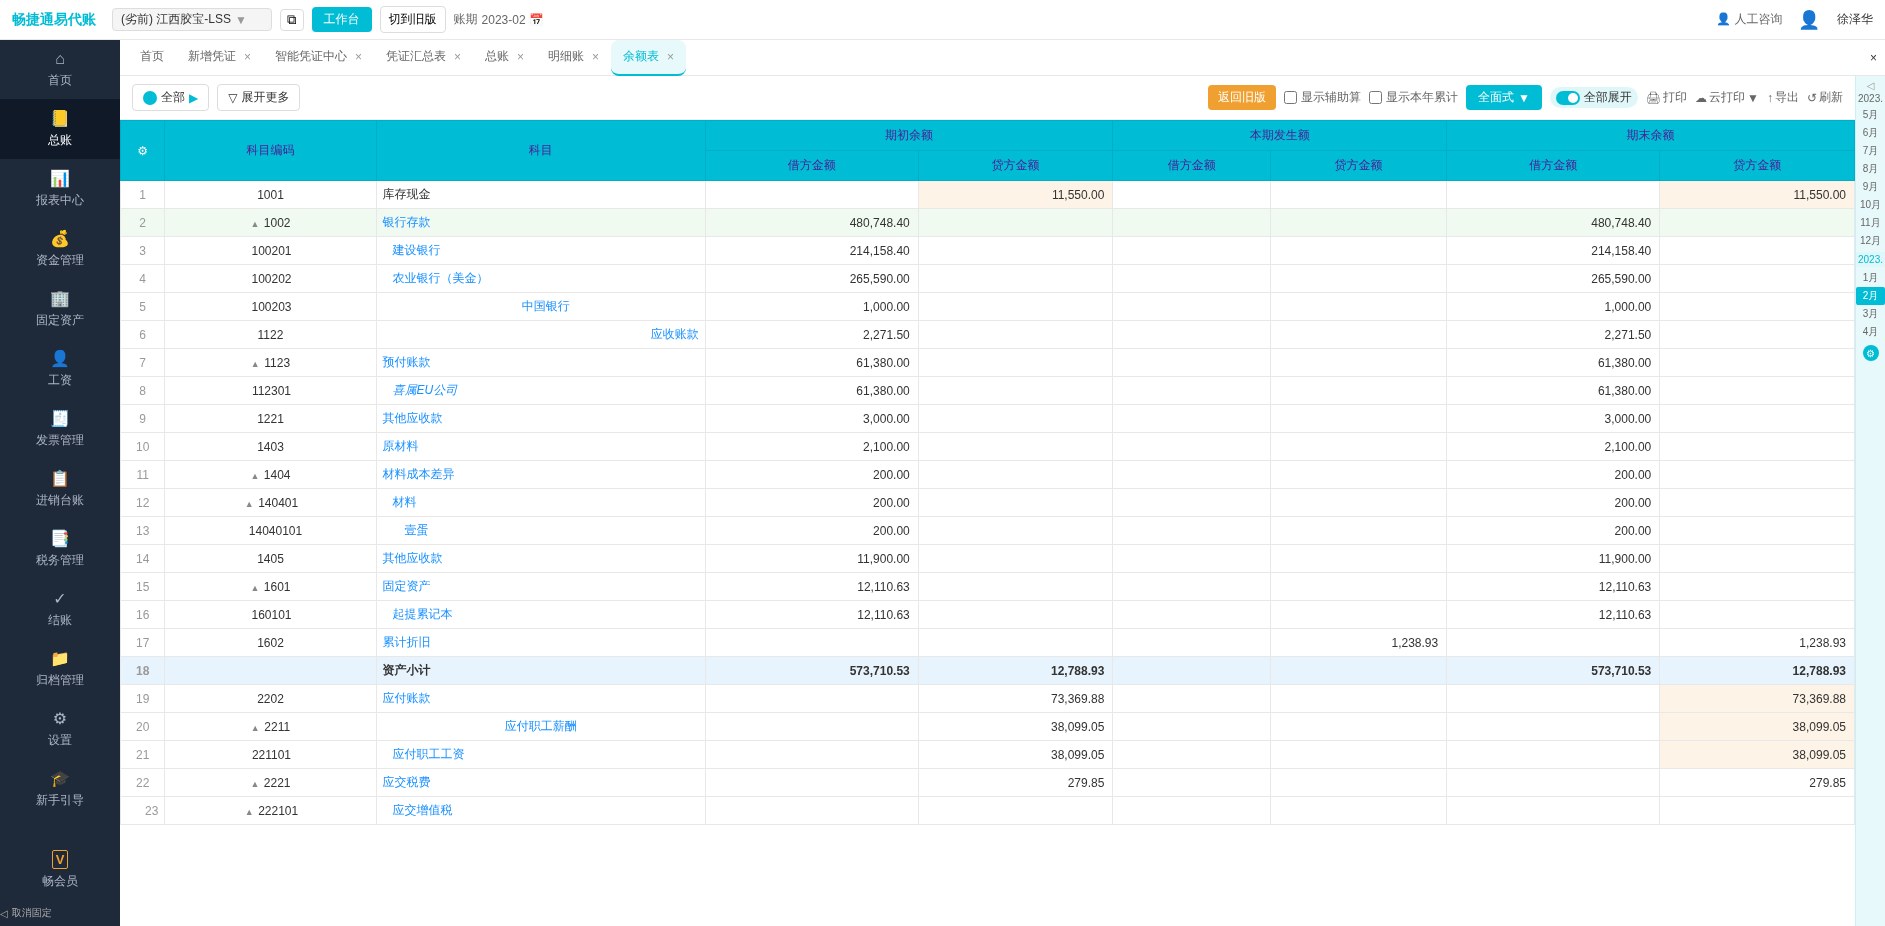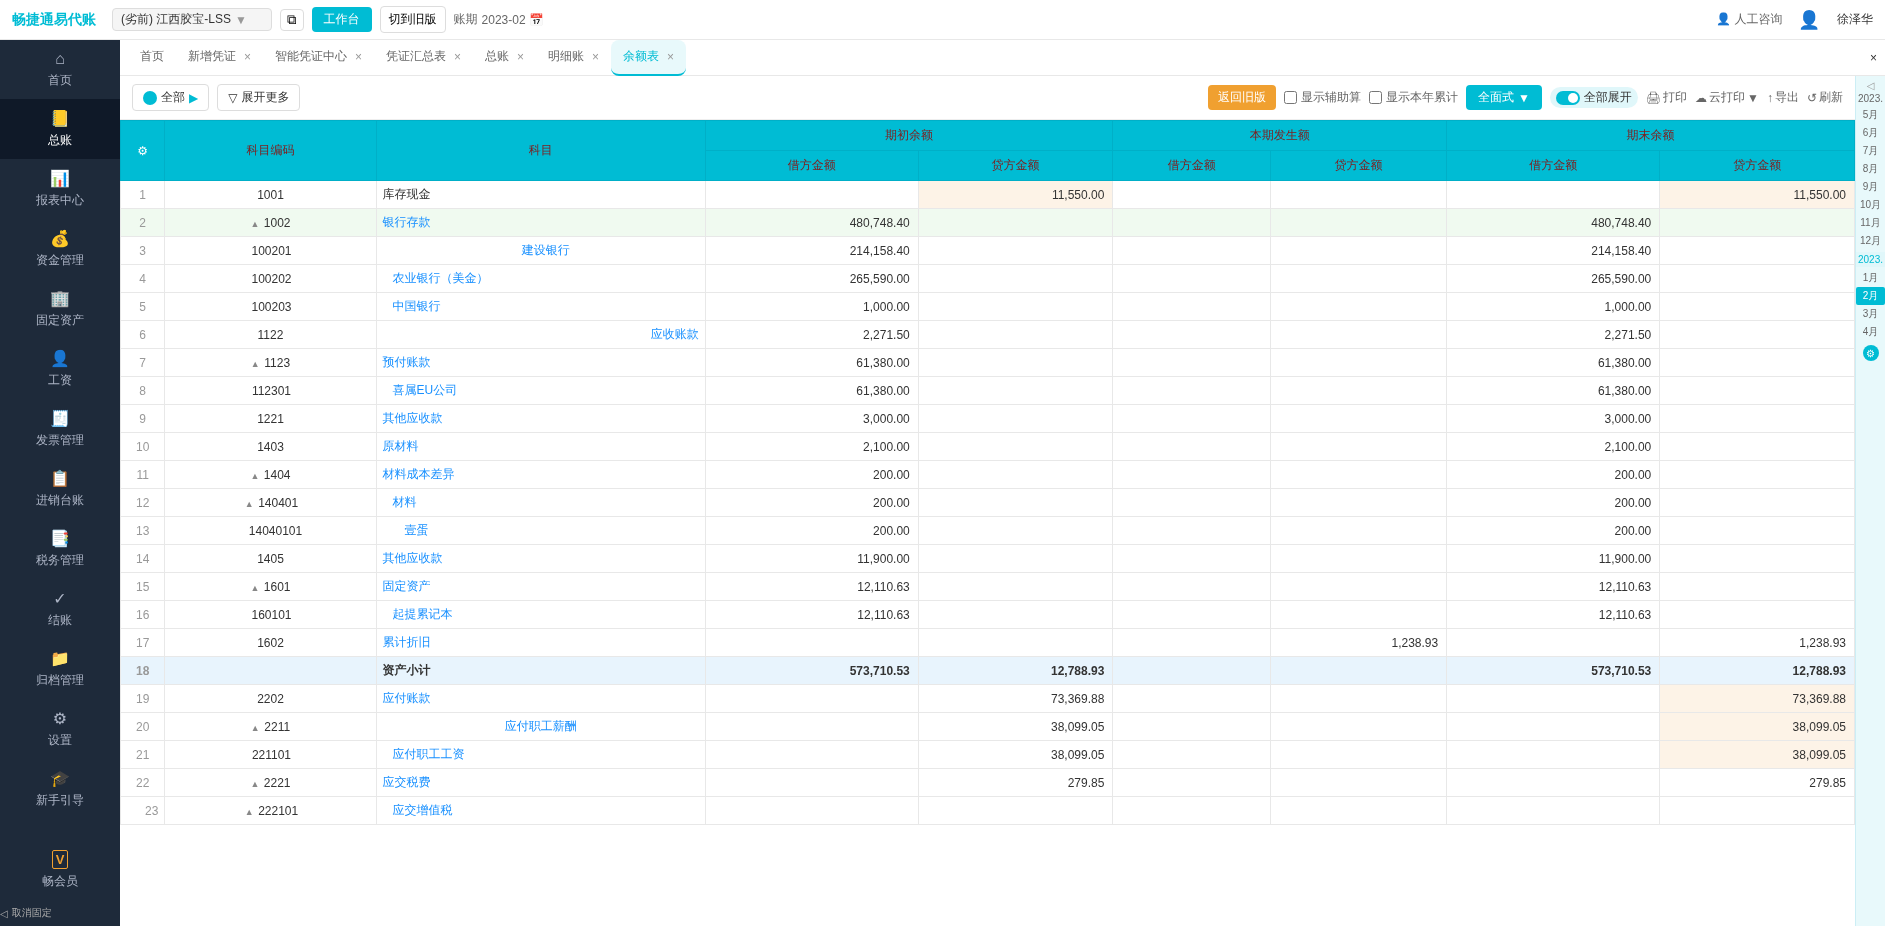--- a/index.html
+++ b/index.html
@@ -45,21 +45,21 @@
     .expand-btn { display: flex; align-items: center; gap: 4px; background: #fff; border: 1px solid #ddd; border-radius: 4px; padding: 4px 10px; cursor: pointer; font-size: 12px; }
     .toolbar-right { margin-left: auto; display: flex; align-items: center; gap: 8px; }
     .return-old-btn { background: #f0a030; color: #fff; border: none; border-radius: 4px; padding: 4px 10px; cursor: pointer; font-size: 12px; }
     .checkbox-label { display: flex; align-items: center; gap: 4px; font-size: 12px; color: #666; cursor: pointer; }
     .full-style-btn { background: #00bcd4; color: #fff; border: none; border-radius: 4px; padding: 4px 12px; cursor: pointer; font-size: 12px; display: flex; align-items: center; gap: 4px; }
     .action-btn { background: none; border: none; color: #666; font-size: 12px; cursor: pointer; display: flex; align-items: center; gap: 2px; }
 
     
     .table-container { flex: 1; overflow-y: auto; overflow-x: hidden; }
     table { width: 100%; border-collapse: collapse; font-size: 12px; }
-    thead tr th { background: #00bcd4; color: #7f1d1d; text-align: center; padding: 6px 4px; border: 1px solid #00afc7; font-weight: normal; white-space: nowrap; }
+    thead tr th { background: #00bcd4; color: #4c1d95; text-align: center; padding: 6px 4px; border: 1px solid #00afc7; font-weight: normal; white-space: nowrap; }
     tbody tr td { padding: 5px 6px; border: 1px solid #e8e8e8; text-align: right; white-space: nowrap; }
     tbody tr td:first-child { text-align: center; }
     tbody tr td:nth-child(2) { text-align: center; }
     tbody tr td:nth-child(3) { text-align: left; }
     tbody tr.subtotal-row { background: #e8f4fd; font-weight: bold; }
     tbody tr.green-row { background: #f0faf0; }
     .account-link { color: #1890ff; cursor: pointer; text-decoration: none; }
     .tree-icon { color: #888; font-size: 10px; margin-right: 2px; }
 
     
@@ -295,21 +295,21 @@
                   <td style="text-align: right; padding: 5px 8px;">480,748.40</td>
                   <td style="text-align: right; padding: 5px 8px;"></td>
                   <td style="text-align: right; padding: 5px 8px;"></td>
                   <td style="text-align: right; padding: 5px 8px;"></td>
                   <td style="text-align: right; padding: 5px 8px;">480,748.40</td>
                   <td style="text-align: right; padding: 5px 8px;"></td>
                 </tr>
                 <tr>
                   <td style="text-align: center; color: rgb(153, 153, 153);">3</td>
                   <td style="text-align: center; padding-left: 8px;">100201</td>
-                  <td style="text-align: center; padding-left: 16px;"><a class="account-link" href="#">建设银行</a></td>
+                  <td style="text-align: left; padding-left: 16px;"><a class="account-link" href="#">建设银行</a></td>
                   <td style="text-align: right; padding: 5px 8px;">214,158.40</td>
                   <td style="text-align: right; padding: 5px 8px;"></td>
                   <td style="text-align: right; padding: 5px 8px;"></td>
                   <td style="text-align: right; padding: 5px 8px;"></td>
                   <td style="text-align: right; padding: 5px 8px;">214,158.40</td>
                   <td style="text-align: right; padding: 5px 8px;"></td>
                 </tr>
                 <tr>
                   <td style="text-align: center; color: rgb(153, 153, 153);">4</td>
                   <td style="text-align: center; padding-left: 8px;">100202</td>
@@ -317,21 +317,21 @@
                   <td style="text-align: right; padding: 5px 8px;">265,590.00</td>
                   <td style="text-align: right; padding: 5px 8px;"></td>
                   <td style="text-align: right; padding: 5px 8px;"></td>
                   <td style="text-align: right; padding: 5px 8px;"></td>
                   <td style="text-align: right; padding: 5px 8px;">265,590.00</td>
                   <td style="text-align: right; padding: 5px 8px;"></td>
                 </tr>
                 <tr>
                   <td style="text-align: center; color: rgb(153, 153, 153);">5</td>
                   <td style="text-align: center; padding-left: 8px;">100203</td>
-                  <td style="text-align: left; padding-left: 16px;"><a class="account-link" href="#">中国银行</a></td>
+                  <td style="text-align: center; padding-left: 16px;"><a class="account-link" href="#">中国银行</a></td>
                   <td style="text-align: right; padding: 5px 8px;">1,000.00</td>
                   <td style="text-align: right; padding: 5px 8px;"></td>
                   <td style="text-align: right; padding: 5px 8px;"></td>
                   <td style="text-align: right; padding: 5px 8px;"></td>
                   <td style="text-align: right; padding: 5px 8px;">1,000.00</td>
                   <td style="text-align: right; padding: 5px 8px;"></td>
                 </tr>
                 <tr>
                   <td style="text-align: center; color: rgb(153, 153, 153);">6</td>
                   <td style="text-align: center;">1122</td>
@@ -350,21 +350,21 @@
                   <td style="text-align: right; padding: 5px 8px;">61,380.00</td>
                   <td style="text-align: right; padding: 5px 8px;"></td>
                   <td style="text-align: right; padding: 5px 8px;"></td>
                   <td style="text-align: right; padding: 5px 8px;"></td>
                   <td style="text-align: right; padding: 5px 8px;">61,380.00</td>
                   <td style="text-align: right; padding: 5px 8px;"></td>
                 </tr>
                 <tr>
                   <td style="text-align: center; color: rgb(153, 153, 153);">8</td>
                   <td style="text-align: center; padding-left: 8px;">112301</td>
-                  <td style="text-align: left; padding-left: 16px;"><a class="account-link" href="#">喜属EU公司</a></td>
+                  <td style="text-align: left; padding-left: 16px; font-style: italic;"><a class="account-link" href="#">喜属EU公司</a></td>
                   <td style="text-align: right; padding: 5px 8px;">61,380.00</td>
                   <td style="text-align: right; padding: 5px 8px;"></td>
                   <td style="text-align: right; padding: 5px 8px;"></td>
                   <td style="text-align: right; padding: 5px 8px;"></td>
                   <td style="text-align: right; padding: 5px 8px;">61,380.00</td>
                   <td style="text-align: right; padding: 5px 8px;"></td>
                 </tr>
                 <tr>
                   <td style="text-align: center; color: rgb(153, 153, 153);">9</td>
                   <td style="text-align: center;">1221</td>

